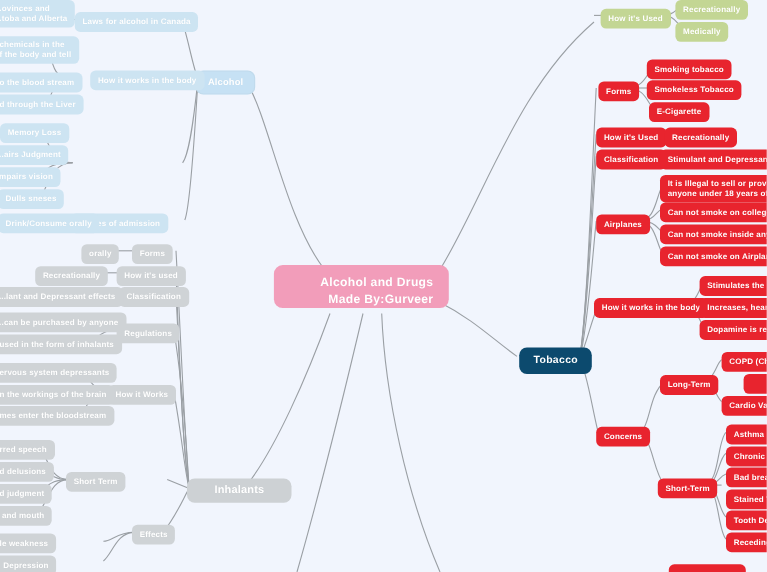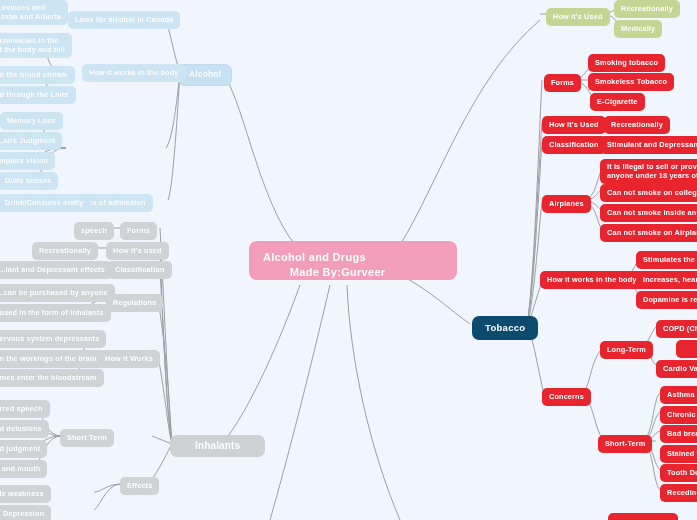--- a/index.html
+++ b/index.html
@@ -141,21 +141,21 @@
       <path d="M640 441 L 656 441"></path>
       <path d="M640 441 C 654 441 652 462 660 470"></path>
       <path d="M640 441 C 654 441 652 482 660 490"></path>
 
       <path d="M600 14 C 614 14 614 8 620 6"></path>
       <path d="M600 14 C 614 14 614 20 620 25"></path>
       <path d="M548 14 L 540 14"></path>
     </g>
   </svg>
 
-  <div class="node c-root" style="left:249px;top:241px;width:208px;height:39px;">Alcohol and Drugs
+  <div class="node c-root" style="left:249px;top:241px;width:159px;height:39px;text-align:right;">Alcohol and Drugs
         Made By:Gurveer</div>
 
   <div class="node c-blue-main" style="left:178px;top:64px;">Alcohol</div>
 
   <div class="node c-blue" style="left:68px;top:11px;">Laws for alcohol in Canada</div>
   <div class="node c-blue two-line" style="left:-12px;top:0px;">...ovinces and
 ...toba and Alberta</div>
 
   <div class="node c-blue" style="left:82px;top:64px;">How it works in the body</div>
   <div class="node c-blue two-line" style="left:-14px;top:33px;">...chemicals in the
@@ -167,21 +167,21 @@
   <div class="node c-blue" style="left:-10px;top:132px;">...airs Judgment</div>
   <div class="node c-blue" style="left:-10px;top:152px;">Impairs vision</div>
   <div class="node c-blue" style="left:-2px;top:172px;">Dulls sneses</div>
 
   <div class="node c-blue" style="left:64px;top:194px;">Routes of admission</div>
   <div class="node c-blue" style="left:-2px;top:194px;">Drink/Consume orally</div>
 
   <div class="node c-gray-main" style="left:170px;top:435px;">Inhalants</div>
 
   <div class="node c-gray" style="left:120px;top:222px;">Forms</div>
-  <div class="node c-gray" style="left:74px;top:222px;">speech</div>
+  <div class="node c-gray" style="left:74px;top:222px;">orally</div>
 
   <div class="node c-gray" style="left:106px;top:242px;">How it's used</div>
   <div class="node c-gray" style="left:32px;top:242px;">Recreationally</div>
 
   <div class="node c-gray" style="left:108px;top:261px;">Classification</div>
   <div class="node c-gray" style="left:-8px;top:261px;">...lant and Depressant effects</div>
 
   <div class="node c-gray" style="left:106px;top:294px;text-align:center;">Regulations</div>
   <div class="node c-gray" style="left:-10px;top:284px;">...can be purchased by anyone</div>
   <div class="node c-gray" style="left:-14px;top:304px;">...used in the form of inhalants</div>

